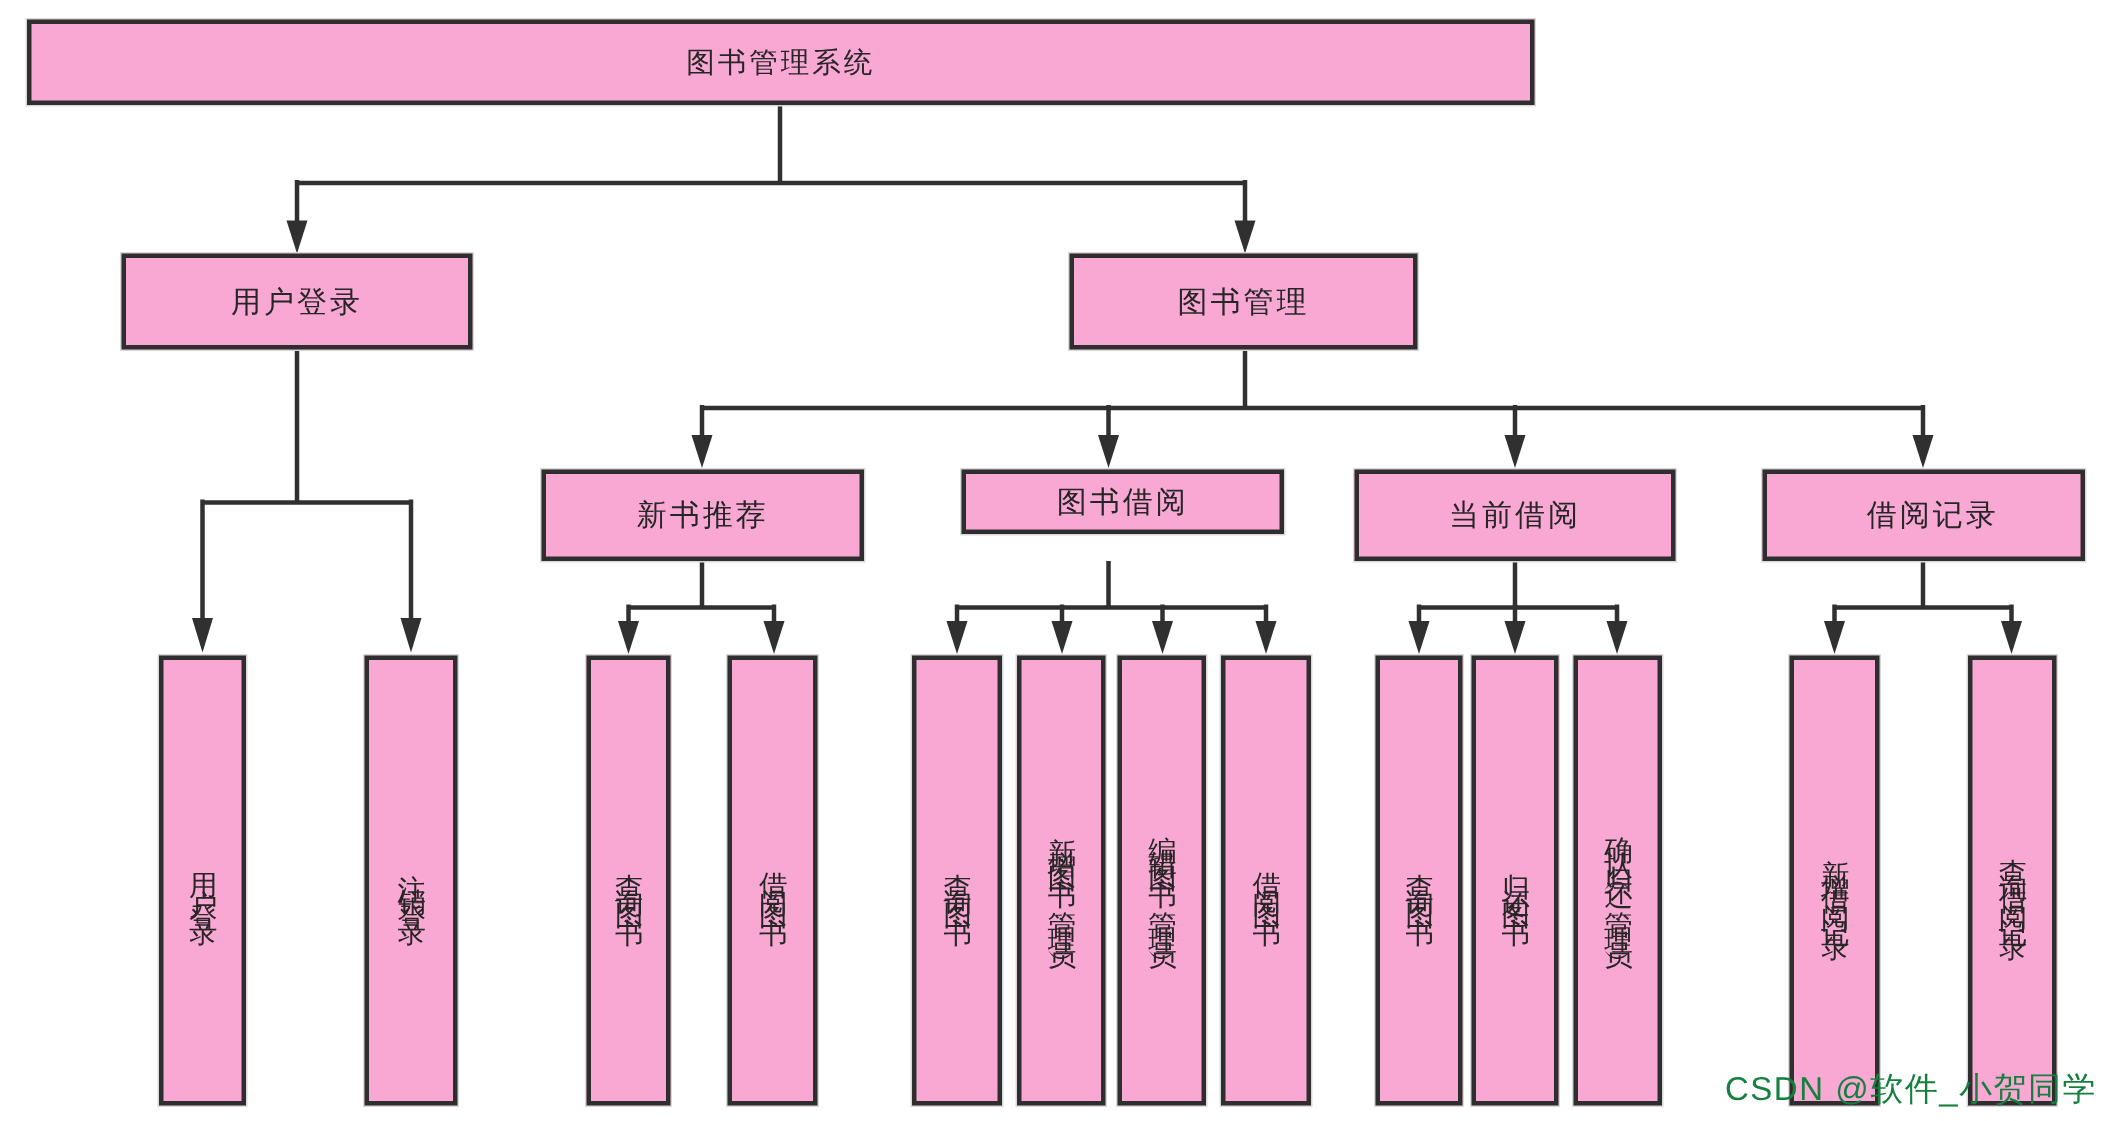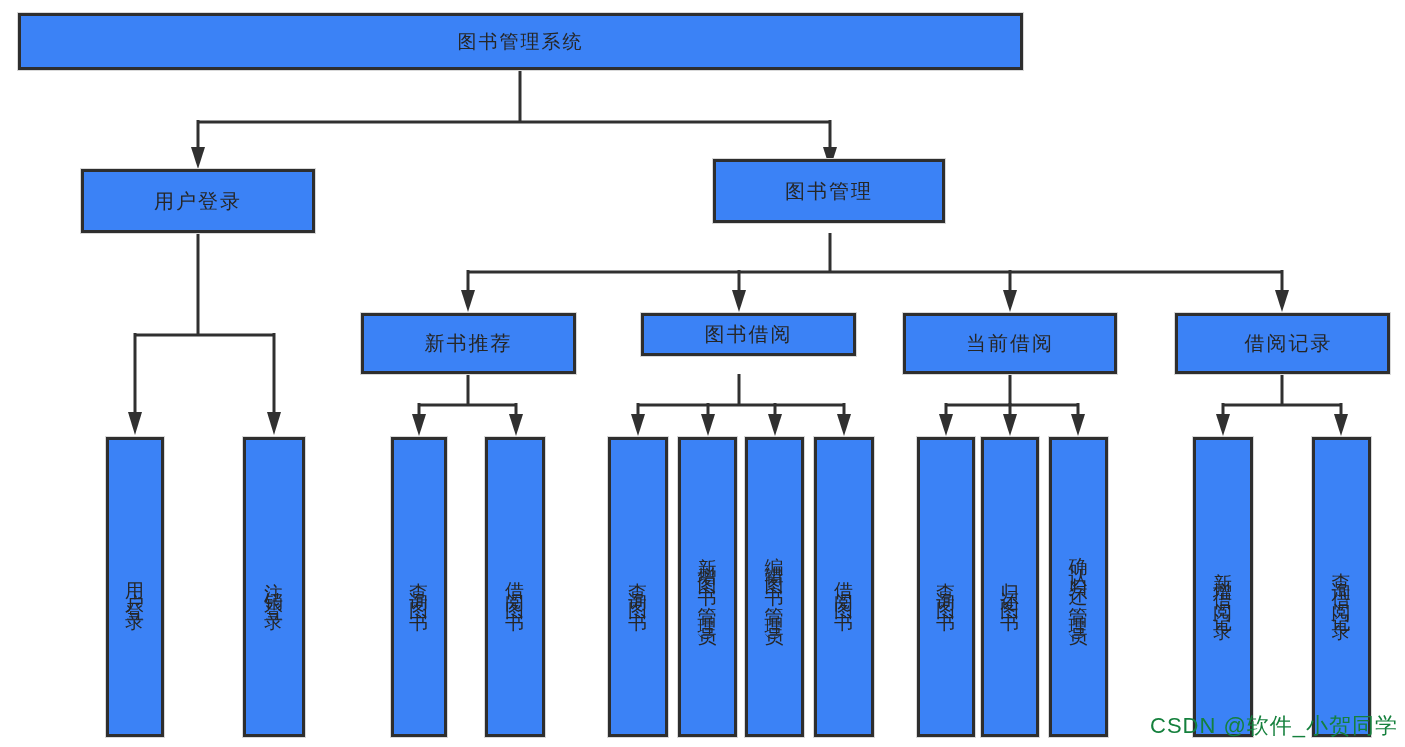--- a/index.html
+++ b/index.html
@@ -7,21 +7,21 @@
     position:relative;
     width:1405px;height:747px;
     background:#ffffff;
     font-family:"Liberation Sans","DejaVu Sans",sans-serif;
     overflow:hidden;
   }
   .wires{position:absolute;left:0;top:0;z-index:1;}
   .node{
     position:absolute;
     box-sizing:border-box;
-    background:#3b82f6;
+    background:#f9a8d4;
     border:3px solid #2e2e2e;
     box-shadow:0 0 0 1px #d9d9d9;
     display:flex;align-items:center;justify-content:center;
     z-index:2;
     color:#262626;
   }
   .node .hlabel{
     font-size:20px;letter-spacing:2px;white-space:nowrap;color:#262626;
   }
   .node.root .hlabel{font-size:19px;}
@@ -113,21 +113,21 @@
     </g>
   </svg>
 
   <div class="node root" style="left:18px;top:13px;width:1005px;height:57px;">
     <span class="hlabel">图书管理系统</span>
   </div>
 
   <div class="node" style="left:81px;top:169px;width:234px;height:64px;">
     <span class="hlabel">用户登录</span>
   </div>
-  <div class="node" style="left:713px;top:159px;width:232px;height:64px;">
+  <div class="node" style="left:713px;top:169px;width:232px;height:64px;">
     <span class="hlabel">图书管理</span>
   </div>
 
   <div class="node" style="left:361px;top:313px;width:215px;height:61px;">
     <span class="hlabel">新书推荐</span>
   </div>
   <div class="node" style="left:641px;top:313px;width:215px;height:43px;">
     <span class="hlabel">图书借阅</span>
   </div>
   <div class="node" style="left:903px;top:313px;width:214px;height:61px;">

